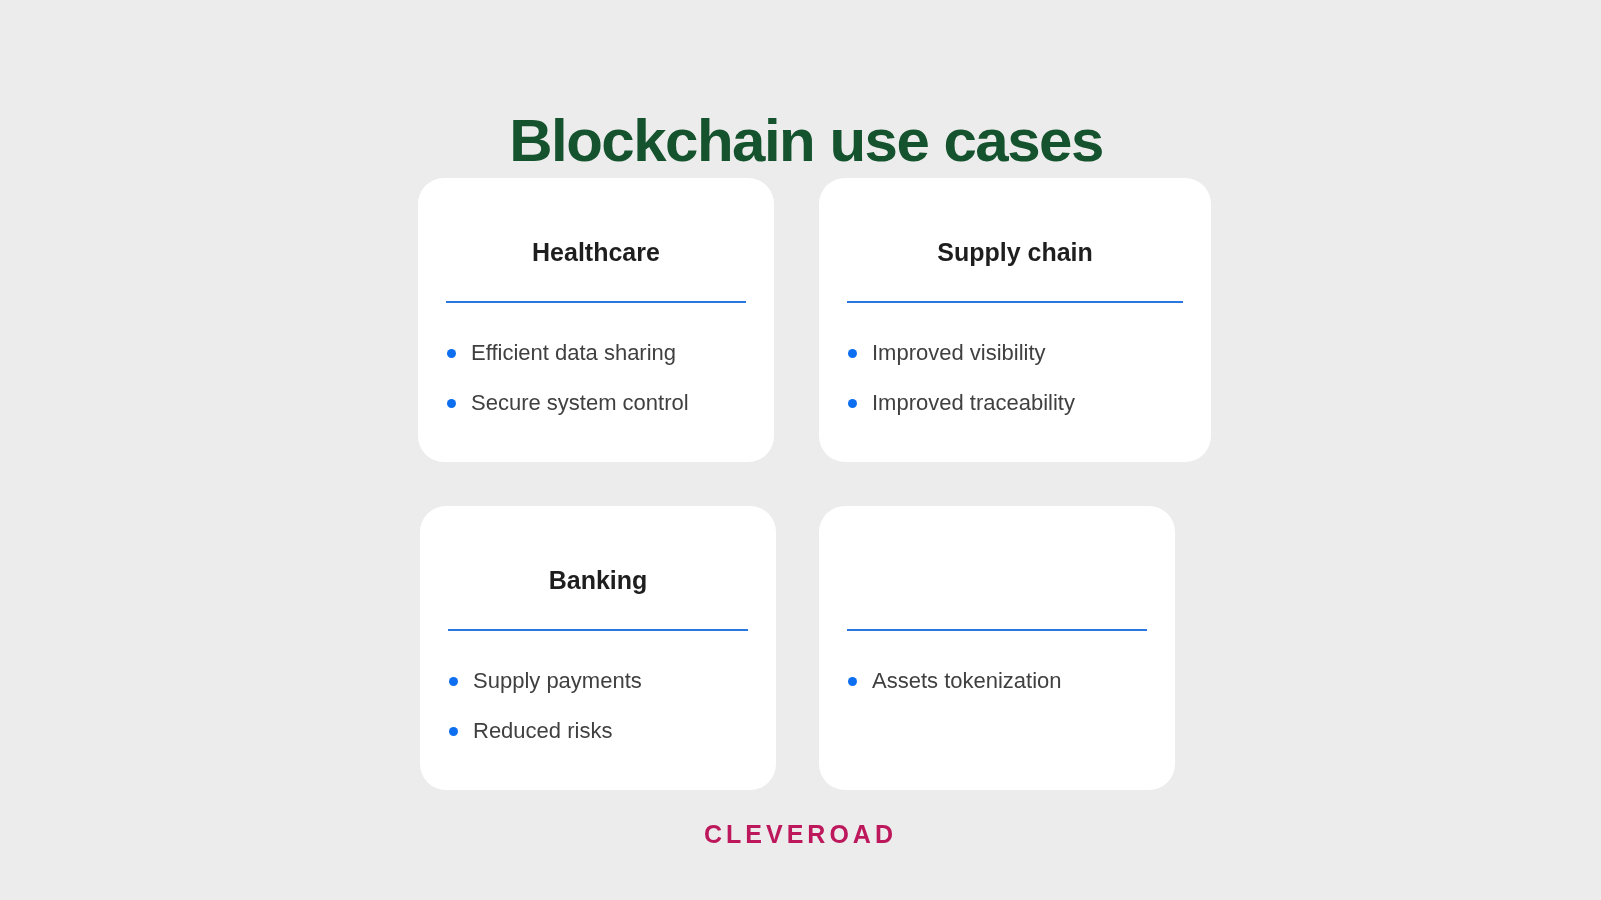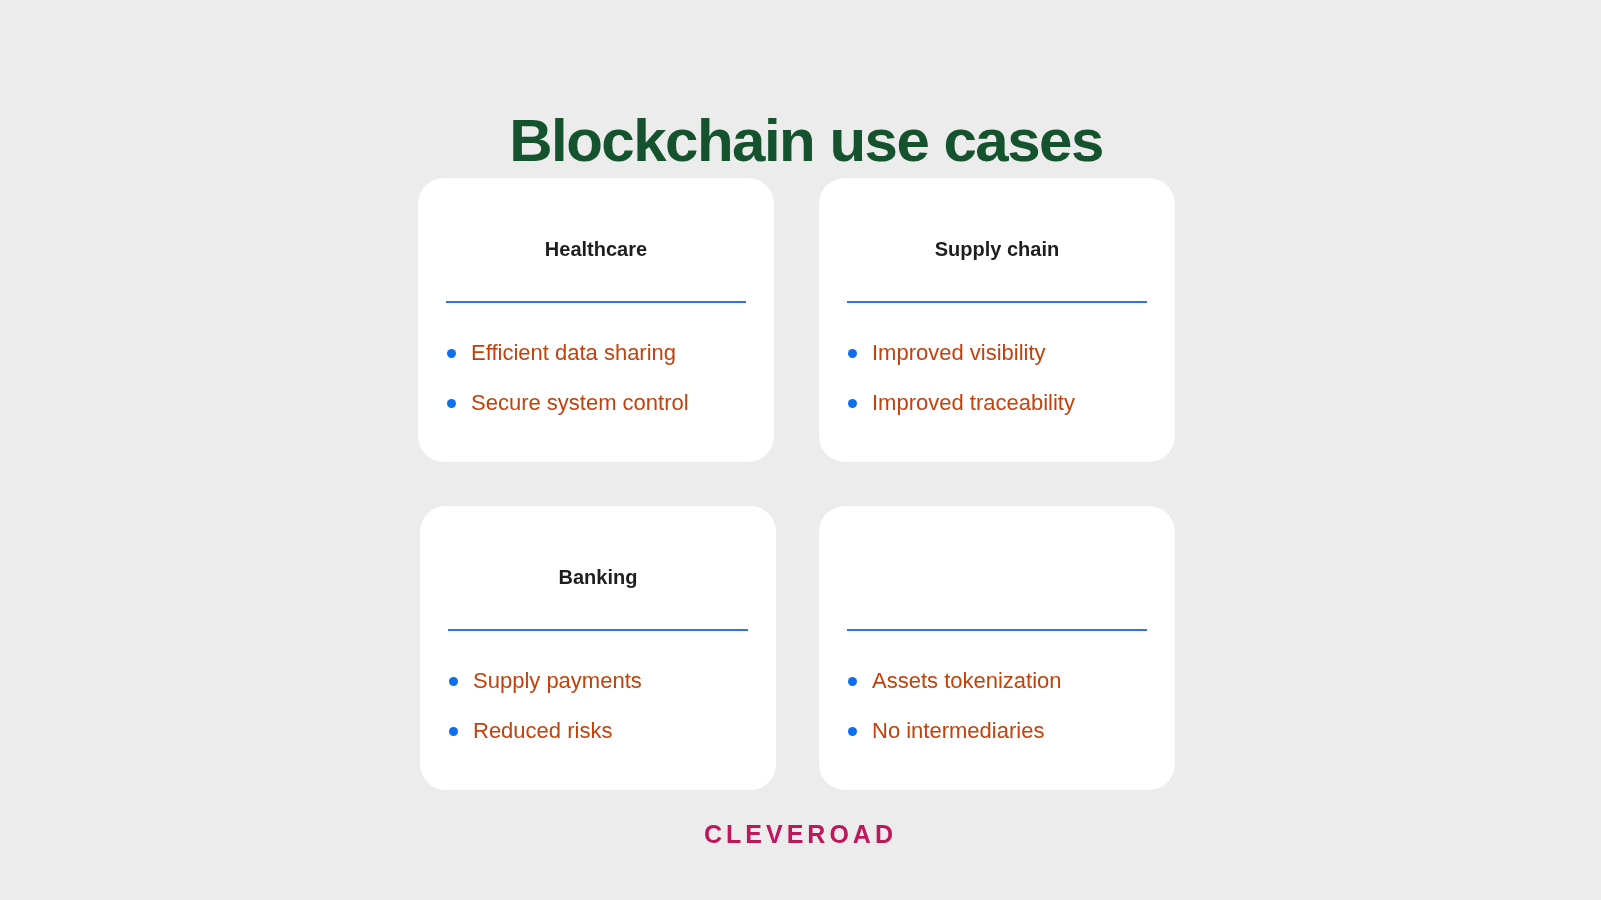--- a/index.html
+++ b/index.html
@@ -20,37 +20,37 @@
   }
   .card {
     position: absolute;
     width: 356px; height: 284px;
     background: #ffffff;
     border-radius: 26px;
   }
   .card-title {
     position: absolute; left: 0; right: 0; top: 60px;
     text-align: center;
-    font-size: 20px; font-weight: 700; color: #1e1e1e;
+    font-size: 25px; font-weight: 700; color: #1e1e1e;
   }
   .card-divider {
     position: absolute; left: 28px; right: 28px; top: 123px;
     height: 2px; background: #2a77e0;
   }
   .card-list { position: absolute; left: 28px; top: 158px; margin: 0; padding: 0; list-style: none; }
   .card-item {
     position: relative; height: 50px;
     display: flex; align-items: center;
   }
   .bullet {
     width: 9px; height: 9px; border-radius: 50%;
     background: #0d6ef0; margin-left: 1px; margin-right: 15px;
     position: relative; top: -8px;
   }
-  .item-text { font-size: 22px; color: #c2410c; position: relative; top: -8px; }
+  .item-text { font-size: 22px; color: #404040; position: relative; top: -8px; }
   .brand {
     position: absolute; left: 0; right: 0; top: 820px;
     text-align: center;
     font-size: 25px; font-weight: 700; letter-spacing: 4px;
     color: #be185d;
   }
 </style>
 </head>
 <body>
 
@@ -64,21 +64,21 @@
         <span class="bullet"></span>
         <span class="item-text">Efficient data sharing</span>
       </li>
     <li class="card-item">
         <span class="bullet"></span>
         <span class="item-text">Secure system control</span>
       </li>
   </ul>
 </div>
 
-<div class="card" style="left:819px; top:178px;">
+<div class="card" style="left:819px; top:178px;padding-left:36px;">
   <div class="card-title">Supply chain</div>
   <div class="card-divider"></div>
   <ul class="card-list">
     <li class="card-item">
         <span class="bullet"></span>
         <span class="item-text">Improved visibility</span>
       </li>
     <li class="card-item">
         <span class="bullet"></span>
         <span class="item-text">Improved traceability</span>
@@ -101,20 +101,16 @@
   </ul>
 </div>
 
 <div class="card" style="left:819px; top:506px;">
   <div class="card-divider"></div>
   <ul class="card-list">
     <li class="card-item">
         <span class="bullet"></span>
         <span class="item-text">Assets tokenization</span>
       </li>
-    <li class="card-item">
-        <span class="bullet"></span>
-        <span class="item-text">No intermediaries</span>
-      </li>
   </ul>
 </div>
 
 <div class="brand">CLEVEROAD</div>
 
 </body></html>

